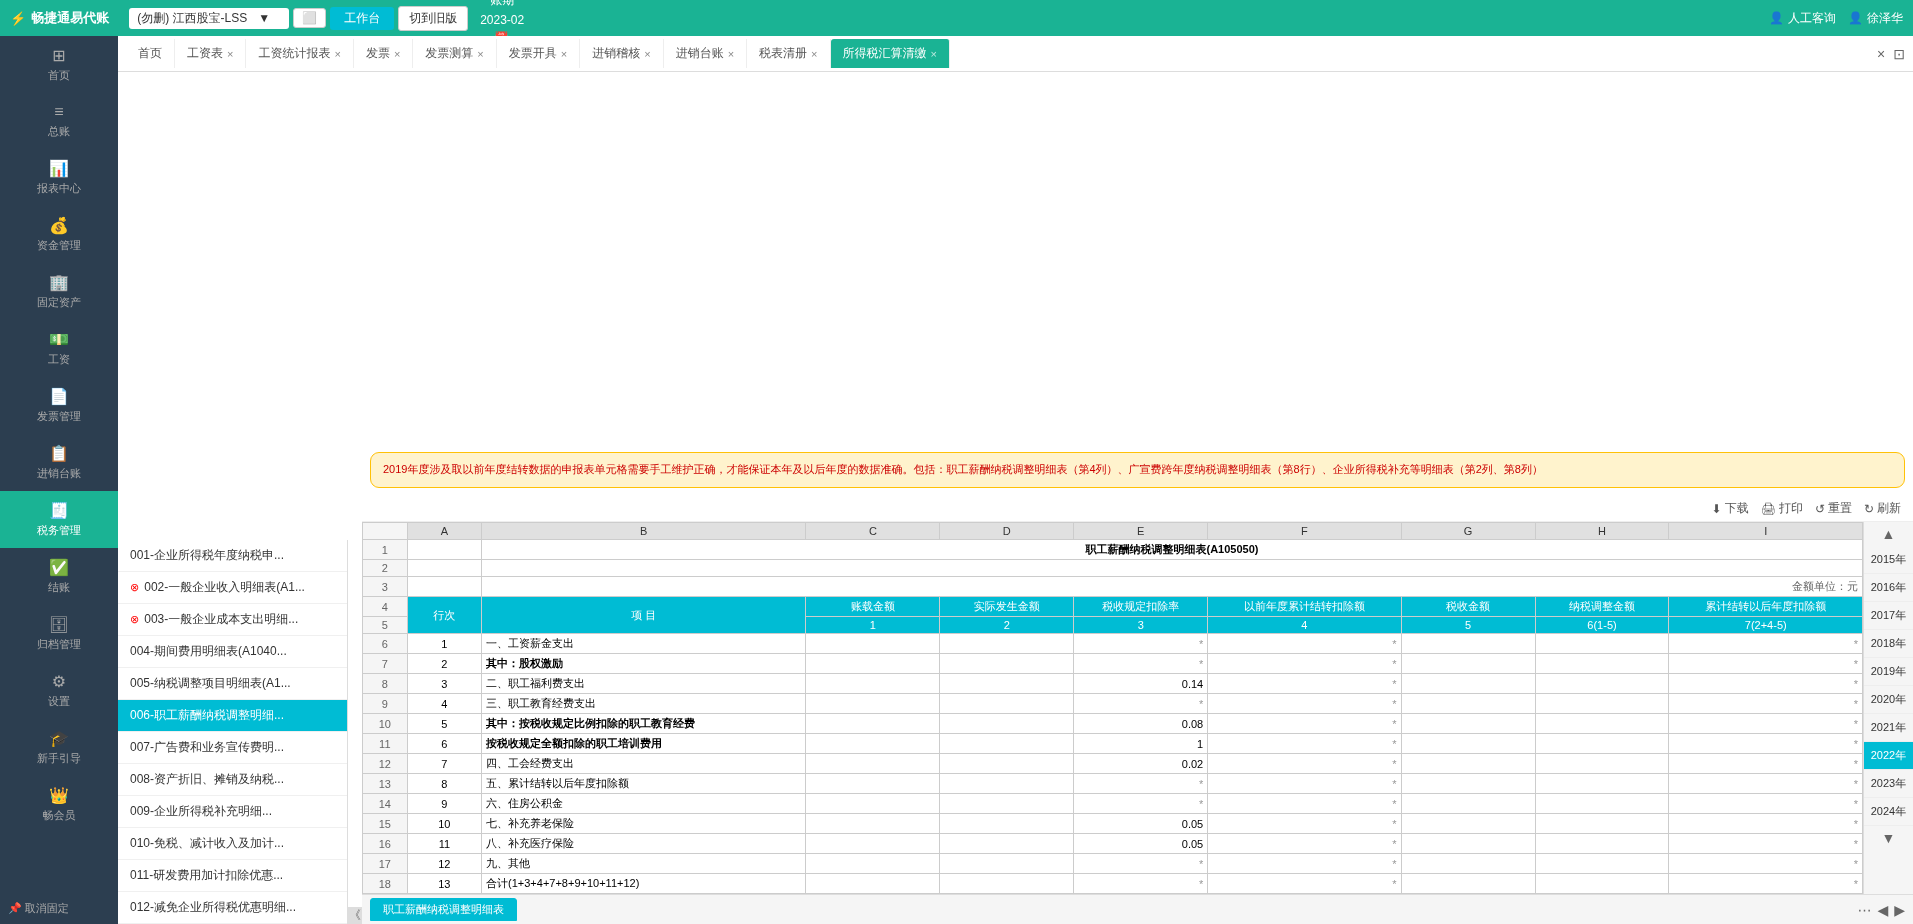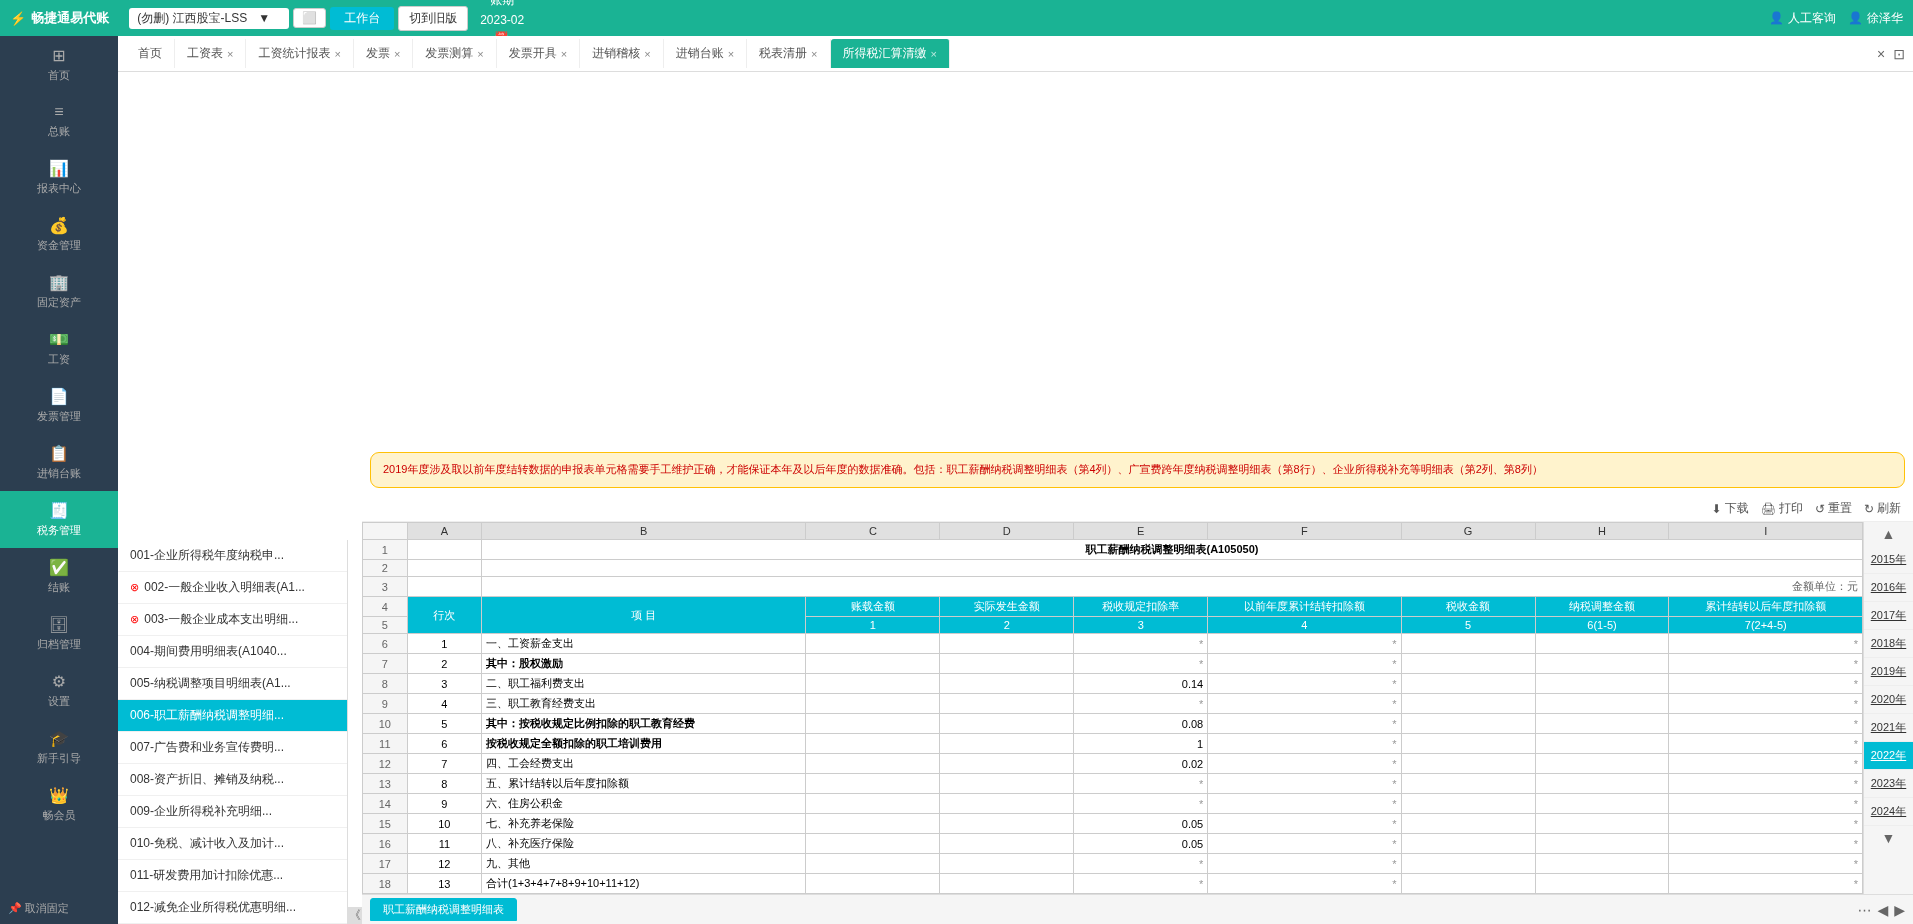--- a/index.html
+++ b/index.html
@@ -66,21 +66,21 @@
     .col-header { background: #e0e0e0; text-align: center; color: #333; font-size: 11px; font-weight: normal; }
     .subheader-cell { background: #00bcd4; color: white; text-align: center; font-size: 11px; padding: 4px; }
     .num-cell { text-align: center; background: #00bcd4; color: white; font-size: 11px; }
     .item-num { text-align: center; }
     .label-cell { padding-left: 6px; }
     .value-cell { text-align: right; padding-right: 4px; }
     .asterisk { color: #999; }
 
     
     .year-panel { width: 50px; background: #f5f5f5; border-left: 1px solid #ddd; display: flex; flex-direction: column; align-items: center; overflow-y: auto; flex-shrink: 0; }
-    .year-btn { font-size: 11px; color: #333; padding: 6px 2px; cursor: pointer; text-align: center; border-bottom: 1px solid #eee; width: 100%; text-decoration: underline; }
+    .year-btn { font-size: 11px; color: #333; padding: 6px 2px; cursor: pointer; text-align: center; border-bottom: 1px solid #eee; width: 100%; }
     .year-btn.active { background: #00bcd4; color: white; }
     .year-nav { width: 100%; text-align: center; padding: 4px; cursor: pointer; color: #666; font-size: 14px; }
 
     
     .sheet-tab-bar { height: 30px; background: #f5f5f5; border-top: 1px solid #ddd; display: flex; align-items: center; padding: 0 8px; gap: 4px; overflow-x: auto; }
     .sheet-tab { background: white; border: 1px solid #ccc; border-radius: 3px 3px 0 0; padding: 3px 12px; font-size: 11px; cursor: pointer; }
     .sheet-tab.active { background: #00bcd4; color: white; border-color: #00bcd4; }
     .sheet-tab-actions { margin-left: auto; display: flex; gap: 6px; align-items: center; color: #666; font-size: 14px; }
 
     

